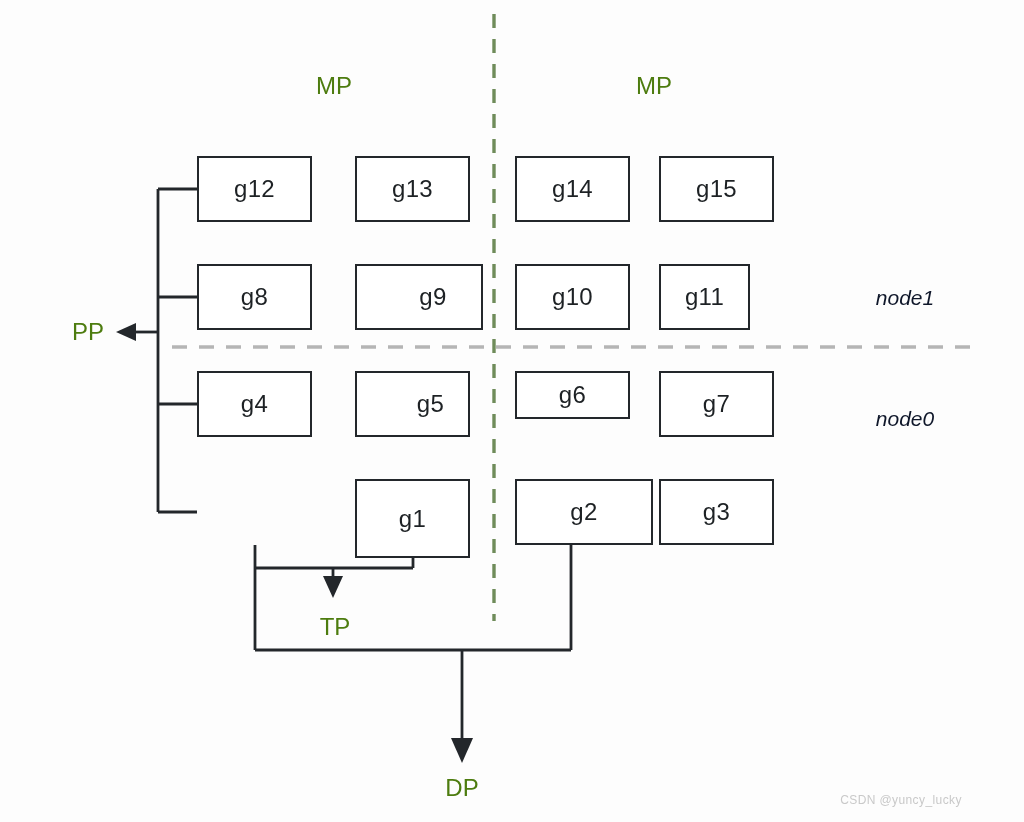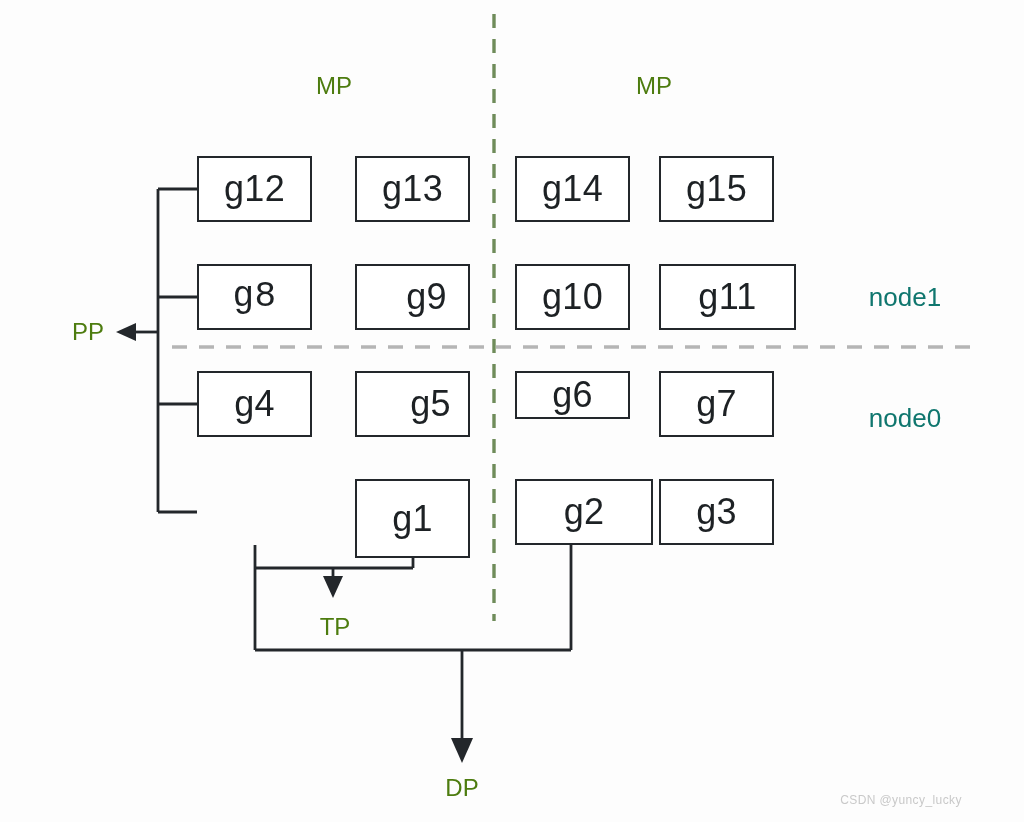--- a/index.html
+++ b/index.html
@@ -28,41 +28,42 @@
   .gpu-box {
     position: absolute;
     border: 2.6px solid #23272b;
     background: #ffffff;
     box-sizing: border-box;
     display: flex;
     align-items: center;
     justify-content: center;
   }
   .gpu-label {
-    font-size: 36px;
+    font-size: 24px;
     color: #1d2124;
     letter-spacing: 0.3px;
     line-height: 1;
     user-select: none;
   }
   .plain-label {
     position: absolute;
     font-size: 24px;
     color: #4d7c0f;
     white-space: nowrap;
     user-select: none;
     line-height: 1;
   }
   .node-label {
     position: absolute;
-    font-size: 26px;
-    color: #0f766e;
+    font-size: 21px;
+    color: #0f172a;
     white-space: nowrap;
     user-select: none;
     line-height: 1;
+    font-style: italic;
   }
   .watermark {
     position: absolute;
     font-size: 12px;
     color: #c9c9c9;
     white-space: nowrap;
     user-select: none;
     letter-spacing: 0.4px;
   }
 </style>
@@ -110,30 +111,30 @@
   <div class="gpu-box" style="left:355px;top:156px;width:115px;height:66px;">
     <span class="gpu-label">g13</span>
   </div>
   <div class="gpu-box" style="left:515px;top:156px;width:115px;height:66px;">
     <span class="gpu-label">g14</span>
   </div>
   <div class="gpu-box" style="left:659px;top:156px;width:115px;height:66px;">
     <span class="gpu-label">g15</span>
   </div>
 
-  <div class="gpu-box" style="left:197px;top:264px;width:115px;height:66px;font-family:Liberation Mono, monospace;">
+  <div class="gpu-box" style="left:197px;top:264px;width:115px;height:66px;">
     <span class="gpu-label">g8</span>
   </div>
-  <div class="gpu-box" style="left:355px;top:264px;width:115px;height:66px;padding-left:28px;">
+  <div class="gpu-box" style="left:355px;top:264px;width:128px;height:66px;padding-left:28px;">
     <span class="gpu-label">g9</span>
   </div>
   <div class="gpu-box" style="left:515px;top:264px;width:115px;height:66px;">
     <span class="gpu-label">g10</span>
   </div>
-  <div class="gpu-box" style="left:659px;top:264px;width:137px;height:66px;">
+  <div class="gpu-box" style="left:659px;top:264px;width:91px;height:66px;">
     <span class="gpu-label">g11</span>
   </div>
 
   <div class="gpu-box" style="left:197px;top:371px;width:115px;height:66px;">
     <span class="gpu-label">g4</span>
   </div>
   <div class="gpu-box" style="left:355px;top:371px;width:115px;height:66px;padding-left:36px;">
     <span class="gpu-label">g5</span>
   </div>
   <div class="gpu-box" style="left:515px;top:371px;width:115px;height:48px;">

